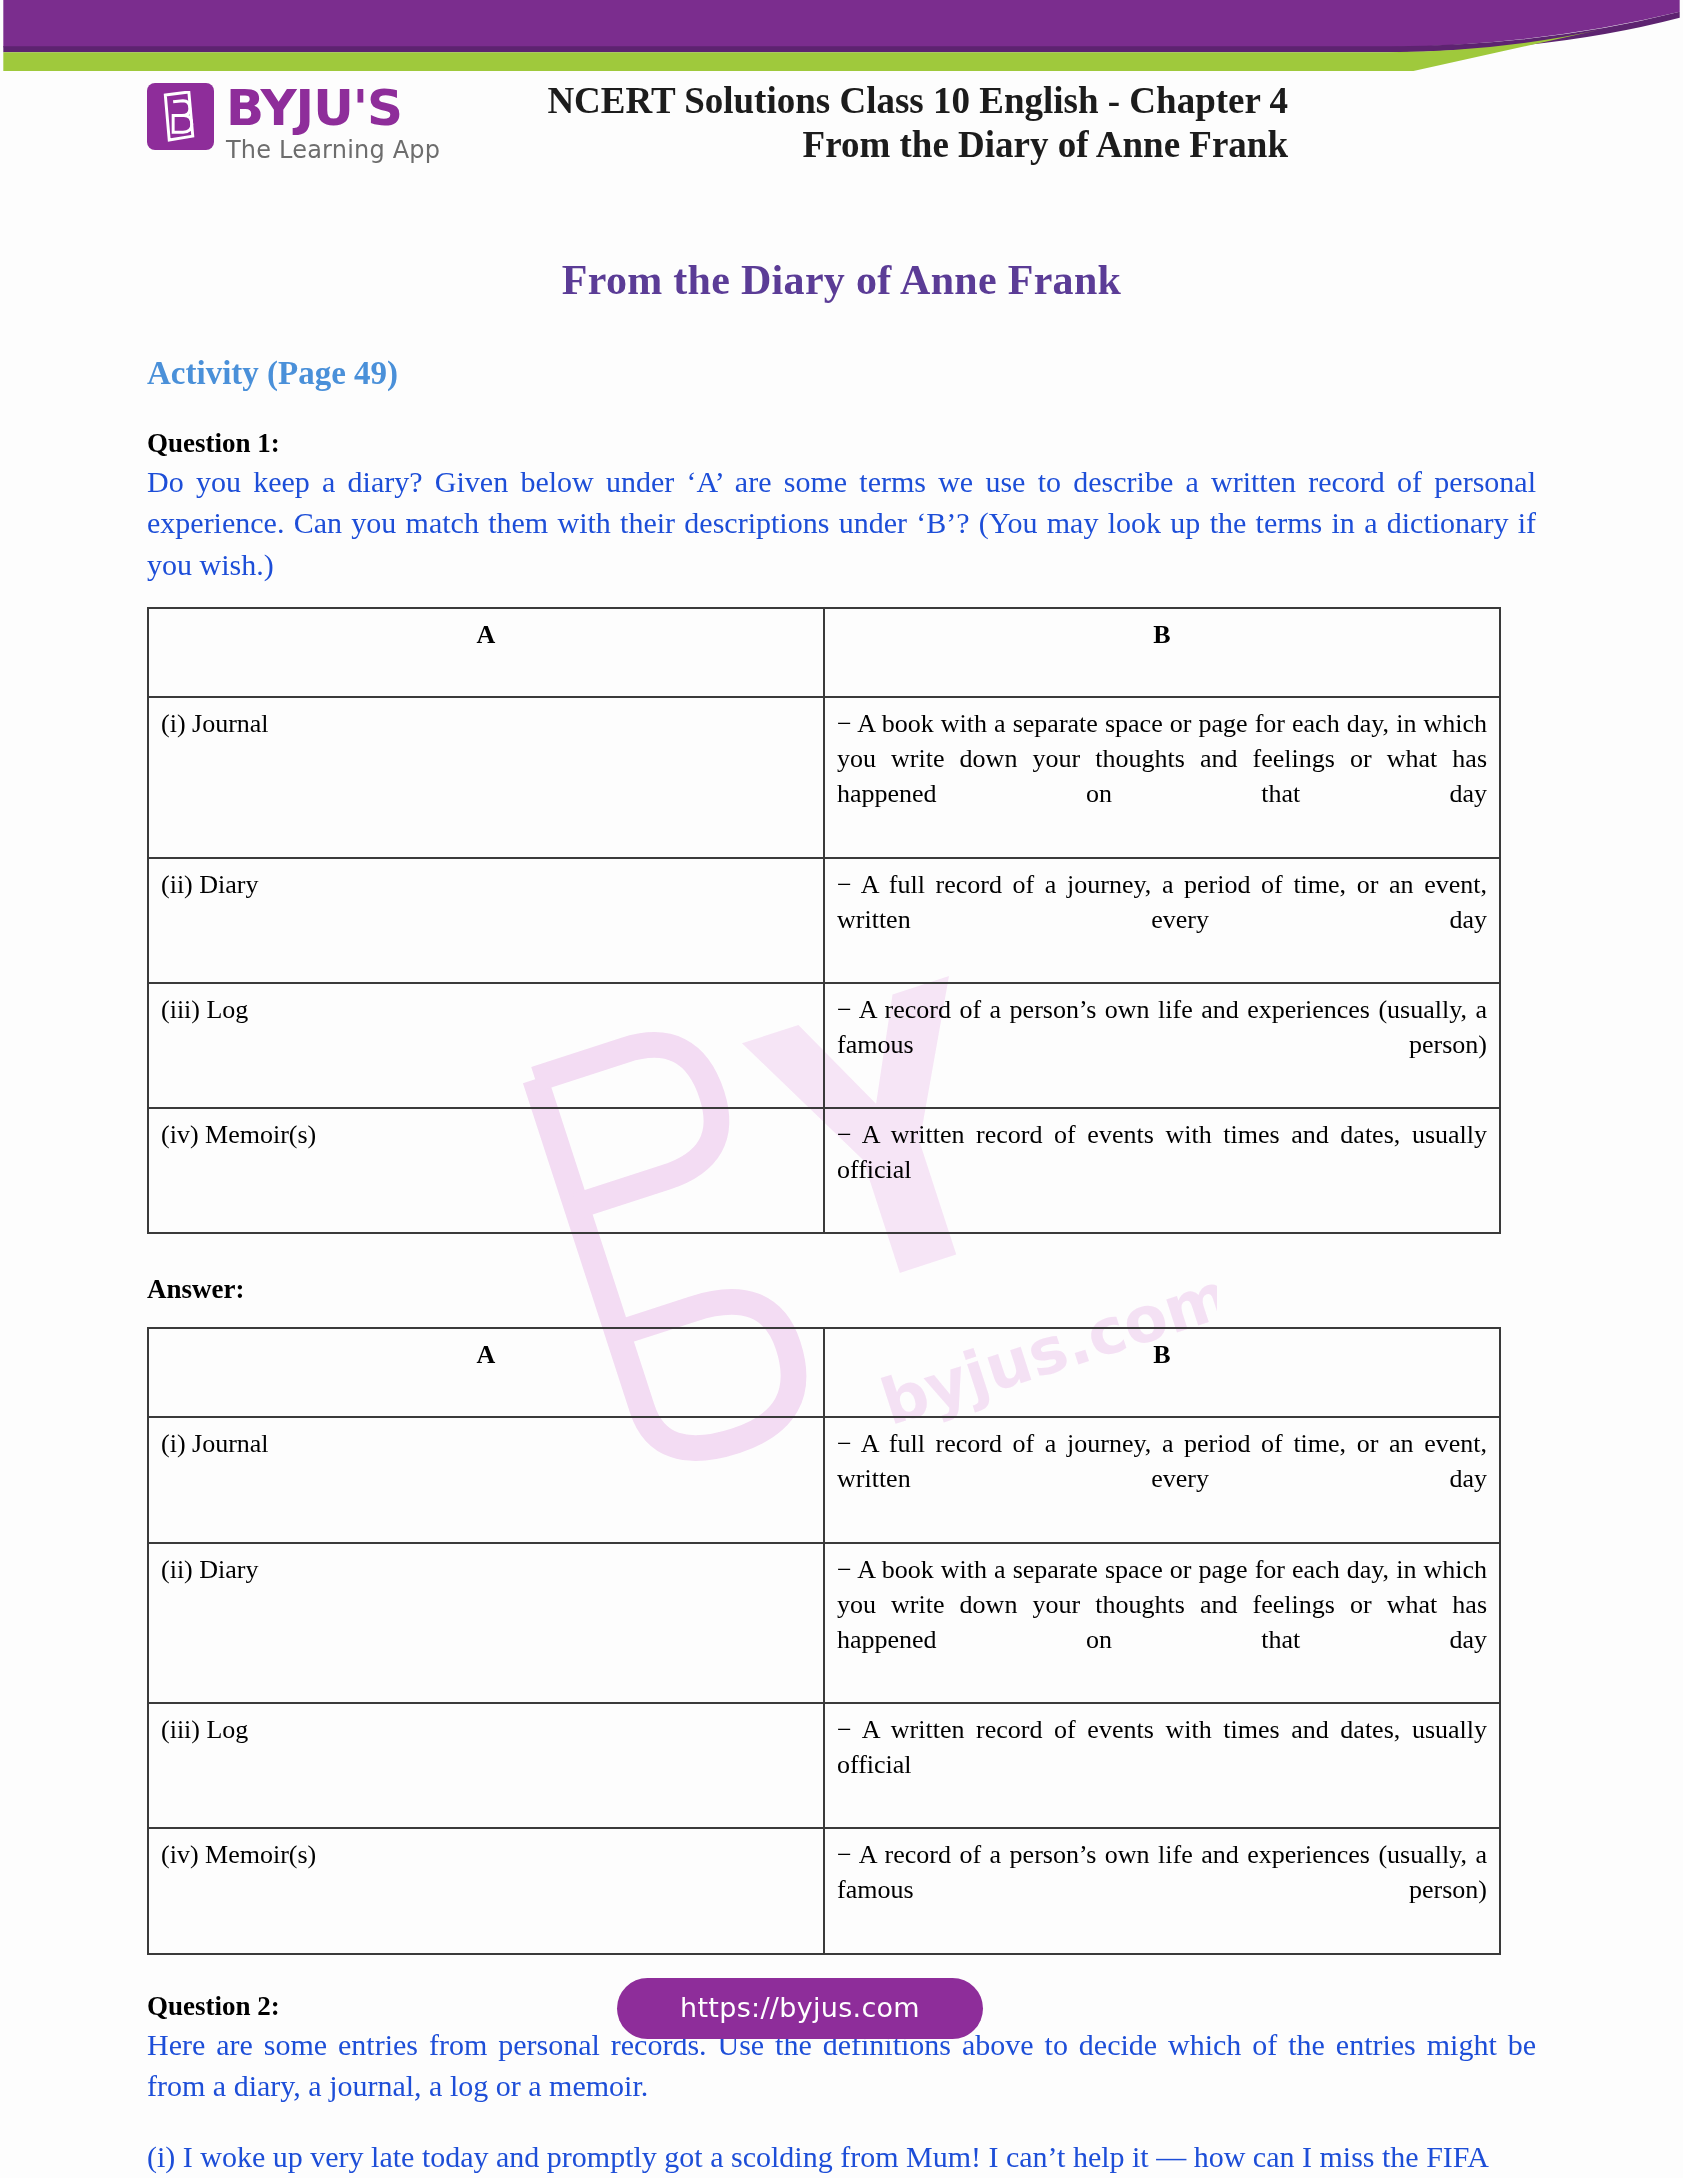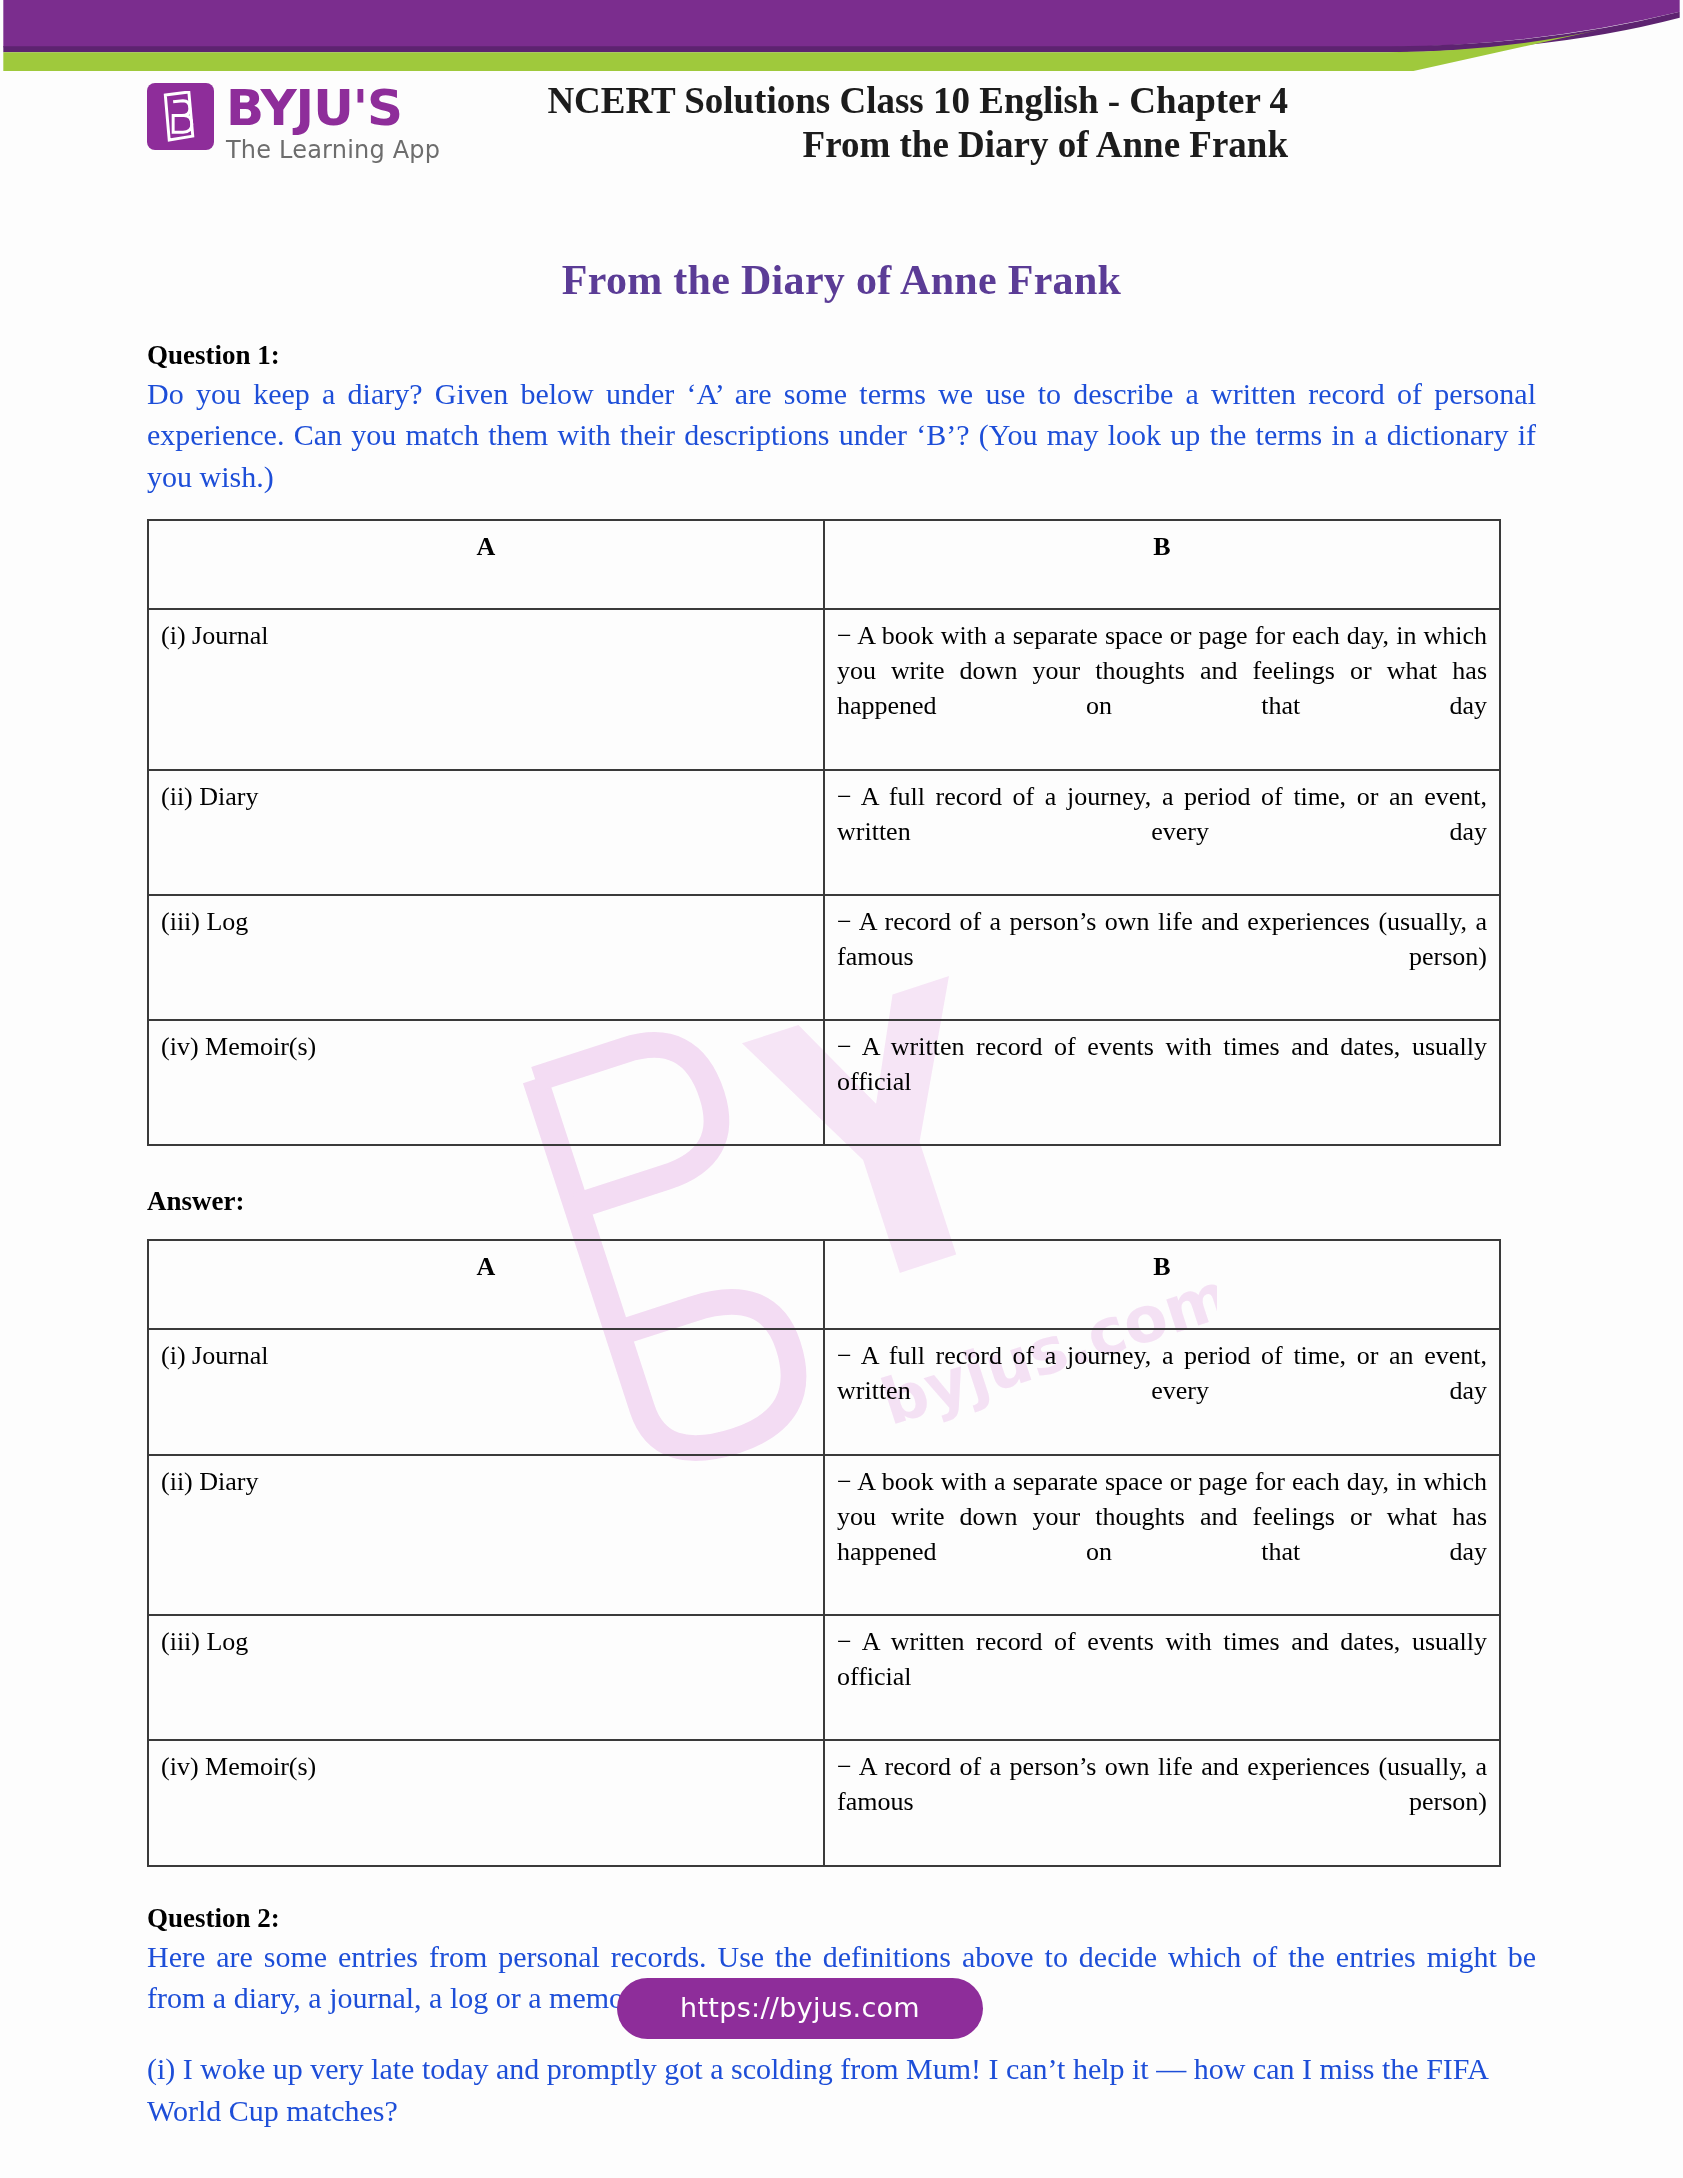--- a/index.html
+++ b/index.html
@@ -246,20 +246,21 @@
     <div class="hdr-titles">
       <div class="hdr-line1">NCERT Solutions Class 10 English - Chapter 4</div>
       <div class="hdr-line2">From the Diary of Anne Frank</div>
     </div>
   </div>
 
   <div class="content">
 
     <h1 class="page-title">From the Diary of Anne Frank</h1>
 
+    <h2 class="section-heading">Activity (Page 49)</h2>
 
     <div class="q-label">Question 1:</div>
     <p class="q-body">Do you keep a diary? Given below under ‘A’ are some terms we use to describe a written record of personal experience. Can you match them with their descriptions under ‘B’? (You may look up the terms in a dictionary if you wish.)</p>
 
     <table class="match">
       <thead>
         <tr>
           <th>A</th>
           <th>B</th>
         </tr>

